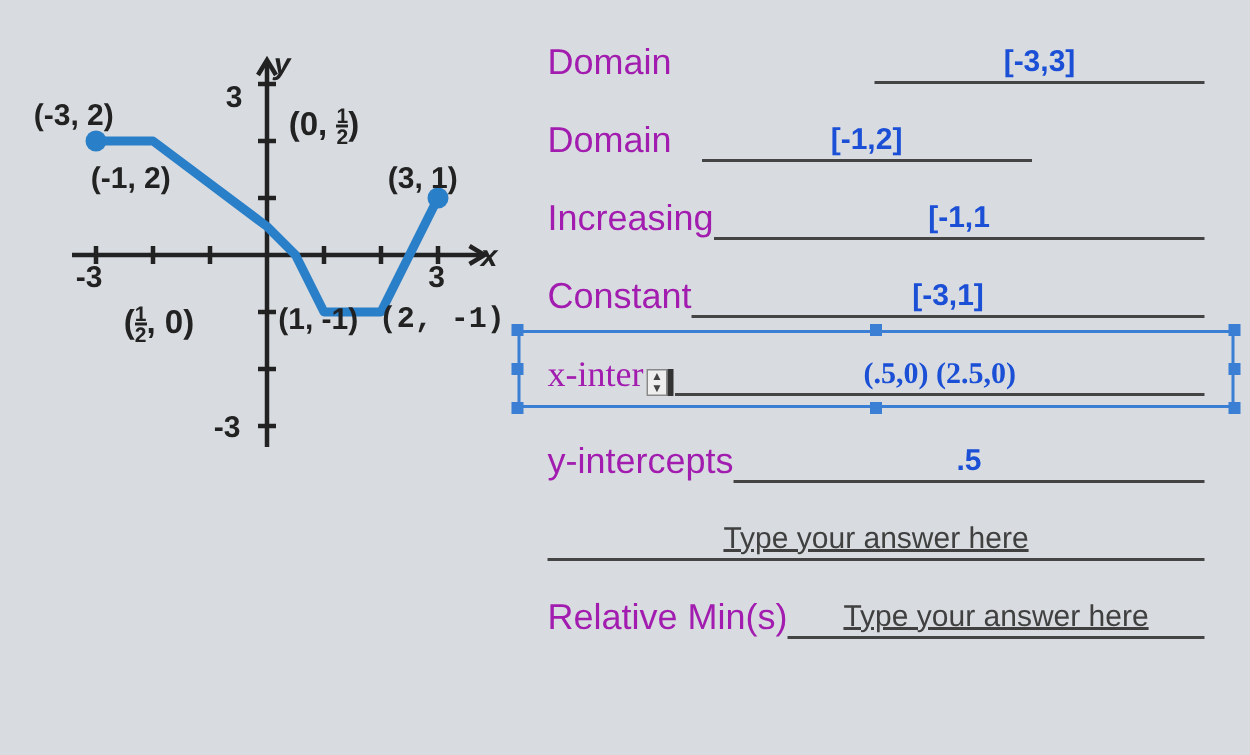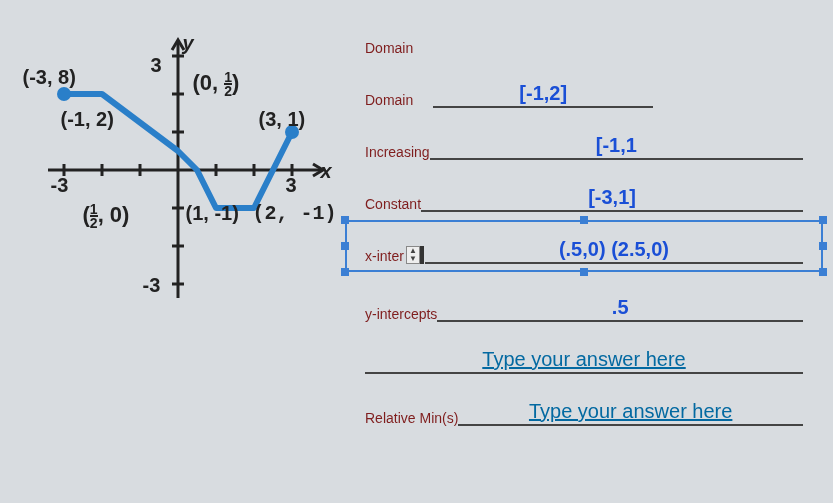--- a/index.html
+++ b/index.html
@@ -39,42 +39,43 @@
       flex: 1;
       padding: 20px 30px 20px 10px;
     }
     .field-row {
       display: flex;
       align-items: flex-end;
       margin-bottom: 16px;
       height: 36px;
     }
     .field-label {
-      font-size: 14px;
-      color: #7f1d1d;
+      font-size: 24px;
+      color: #a21caf;
       white-space: nowrap;
     }
     .field-value-wrap {
       flex: 1;
       border-bottom: 2px solid #444;
       text-align: center;
       min-height: 26px;
       position: relative;
     }
     .field-value {
       font-size: 20px;
       color: #1a4fd6;
       font-weight: bold;
     }
     .field-value-wrap.short {
       max-width: 220px;
       margin-left: auto;
     }
     .selected-box {
       position: relative;
+      font-family: Liberation Serif, serif;
     }
     .selected-box::before {
       content: '';
       position: absolute;
       top: -8px;
       left: -20px;
       right: -20px;
       bottom: -8px;
       border: 2px solid #3b7fd4;
       pointer-events: none;
@@ -89,21 +90,21 @@
     .h-tl { top: -12px; left: -24px; }
     .h-tr { top: -12px; right: -24px; }
     .h-bl { bottom: -12px; left: -24px; }
     .h-br { bottom: -12px; right: -24px; }
     .h-ml { top: 50%; left: -24px; transform: translateY(-50%); }
     .h-mr { top: 50%; right: -24px; transform: translateY(-50%); }
     .h-tm { top: -12px; left: 50%; transform: translateX(-50%); }
     .h-bm { bottom: -12px; left: 50%; transform: translateX(-50%); }
     .placeholder-link {
       font-size: 20px;
-      color: #0369a1;
+      color: #404040;
       text-decoration: underline;
       font-weight: normal;
     }
     .spinner-icon {
       display: inline-flex;
       flex-direction: column;
       border: 1px solid #888;
       background: #eee;
       vertical-align: middle;
       margin-left: 2px;
@@ -155,33 +156,36 @@
       <circle cx="41" cy="64" r="7" fill="#2a7fc9"></circle>
       <circle cx="269" cy="102" r="7" fill="#2a7fc9"></circle>
     </svg>
 
     <div class="graph-label" style="left:160px; top:2px; font-style:italic;">y</div>
     <div class="graph-label" style="left:298px; top:130px; font-style:italic;">x</div>
     <div class="graph-label" style="left:128px; top:24px;">3</div>
     <div class="graph-label" style="left:120px; top:244px;">-3</div>
     <div class="graph-label" style="left:28px; top:144px;">-3</div>
     <div class="graph-label" style="left:263px; top:144px;">3</div>
-    <div class="graph-label" style="left:0px; top:36px;">(-3, 8)</div>
+    <div class="graph-label" style="left:0px; top:36px;">(-3, 2)</div>
     <div class="graph-label" style="left:38px; top:78px;">(-1, 2)</div>
     <div class="graph-label" style="left:170px; top:40px; font-size:22px;">(0, <span style="display:inline-block; text-align:center; line-height:12px; font-size:14px; vertical-align:middle;"><span style="display:block; border-bottom:2px solid #222;">1</span><span style="display:block;">2</span></span>)</div>
     <div class="graph-label" style="left:236px; top:78px;">(3, 1)</div>
     <div class="graph-label" style="left:60px; top:172px; font-size:22px;">(<span style="display:inline-block; text-align:center; line-height:12px; font-size:14px; vertical-align:middle;"><span style="display:block; border-bottom:2px solid #222;">1</span><span style="display:block;">2</span></span>, 0)</div>
     <div class="graph-label" style="left:163px; top:172px;">(1, -1)</div>
     <div class="graph-label" style="left:230px; top:172px;font-family:Liberation Mono, monospace;">(2, -1)</div>
   </div>
 </div>
 
 <div class="right-panel">
   <div class="field-row">
     <span class="field-label">Domain</span>
+    <div class="field-value-wrap short">
+      <span class="field-value">[-3,3]</span>
+    </div>
   </div>
 
   <div class="field-row">
     <span class="field-label">Domain</span>
     <div class="field-value-wrap short" style="margin-left:20px;">
       <span class="field-value">[-1,2]</span>
     </div>
   </div>
 
 

